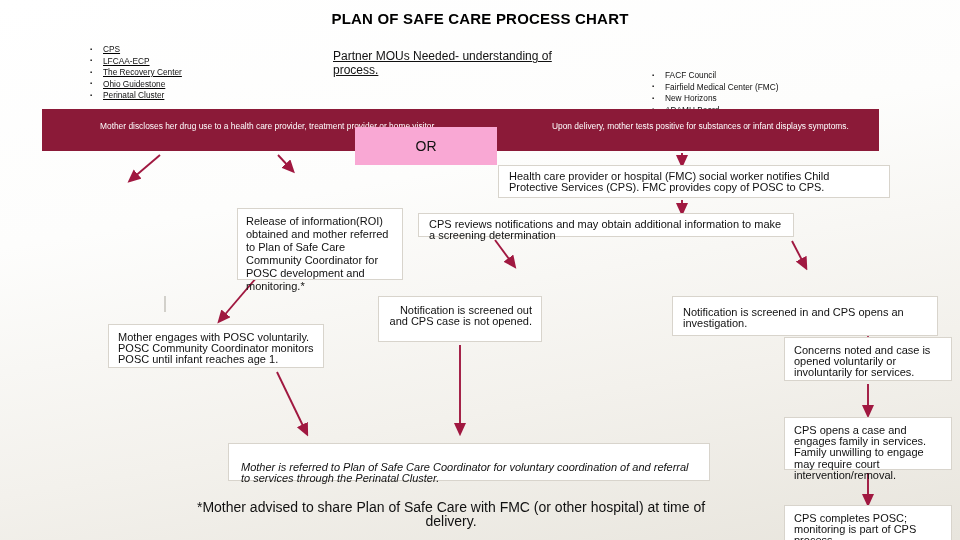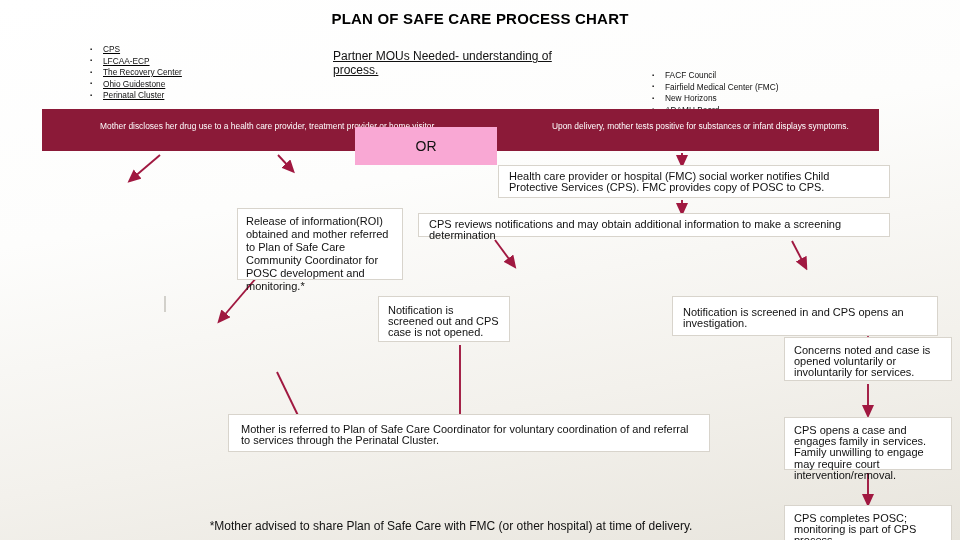--- a/index.html
+++ b/index.html
@@ -48,32 +48,32 @@
   #or-connector{left:355px;top:131px;width:142px;height:8px;background:#ffffff;z-index:4;}
 
   .tbox{
     background:#ffffff;border:1px solid #d8d4cc;
     font-size:11px;line-height:11.2px;color:#111;
     padding:7px 8px;
   }
   #box-posc-dev{left:52px;top:182px;width:163px;height:110px;line-height:13.2px;padding:6px 8px;}
   #box-roi{left:237px;top:172px;width:166px;height:72px;line-height:13px;padding:6px 8px;margin-top:36px;}
   #box-hcp-notify{left:498px;top:165px;width:392px;height:33px;padding:5px 10px;}
-  #box-cps-review{left:418px;top:213px;width:472px;height:24px;padding:5px 10px;}
+  #box-cps-review{left:418px;top:213px;width:376px;height:24px;padding:5px 10px;}
   #box-screened-in{left:672px;top:268px;width:266px;height:40px;padding:10px 10px;margin-top:28px;}
-  #box-screened-out{left:378px;top:296px;width:132px;height:46px;padding:8px 9px;}
+  #box-screened-out{left:378px;top:296px;width:164px;height:46px;padding:8px 9px;text-align:right;}
   #box-engages{left:108px;top:324px;width:216px;height:44px;padding:7px 9px;}
   #box-concerns{left:784px;top:337px;width:168px;height:44px;padding:7px 9px;}
   #box-cps-opens{left:784px;top:417px;width:168px;height:53px;padding:7px 9px;}
-  #box-referred{left:228px;top:414px;width:482px;height:38px;padding:9px 12px;}
+  #box-referred{left:228px;top:443px;width:482px;height:38px;padding:18px 12px;font-style:italic;}
   #box-cps-completes{left:784px;top:505px;width:168px;height:45px;padding:7px 9px;}
 
   #footnote{
     left:196px;top:500px;width:510px;text-align:center;
-    font-size:12px;color:#111;line-height:14px;margin-top:19px;
+    font-size:14px;color:#111;line-height:14px;
   }
 
   svg.arrows{position:absolute;left:0;top:0;width:960px;height:540px;pointer-events:none;}
 </style>
 </head>
 <body>
 
 <div class="stage">
 
   <div class="abs" id="title">PLAN OF SAFE CARE PROCESS CHART</div>
@@ -121,20 +121,21 @@
       <path d="M868,384 L868,411"></path>
       <path d="M868,473 L868,500"></path>
     </g>
   </svg>
 
   <div class="abs tbox" id="box-roi">Release of information(ROI) obtained and mother referred to Plan of Safe Care Community Coordinator for POSC development and monitoring.*</div>
   <div class="abs tbox" id="box-hcp-notify">Health care provider or hospital (FMC) social worker notifies Child Protective Services (CPS). FMC provides copy of POSC to CPS.</div>
   <div class="abs tbox" id="box-cps-review">CPS reviews notifications and may obtain additional information to make a screening determination</div>
   <div class="abs tbox" id="box-screened-in">Notification is screened in and CPS opens an investigation.</div>
   <div class="abs tbox" id="box-screened-out">Notification is screened out and CPS case is not opened.</div>
+  <div class="abs tbox" id="box-engages">Mother engages with POSC voluntarily. POSC Community Coordinator monitors POSC until infant reaches age 1.</div>
   <div class="abs tbox" id="box-concerns">Concerns noted and case is opened voluntarily or involuntarily for services.</div>
   <div class="abs tbox" id="box-cps-opens">CPS opens a case and engages family in services. Family unwilling to engage may require court intervention/removal.</div>
   <div class="abs tbox" id="box-referred">Mother is referred to Plan of Safe Care Coordinator for voluntary coordination of and referral to services through the Perinatal Cluster.</div>
   <div class="abs tbox" id="box-cps-completes">CPS completes POSC; monitoring is part of CPS process.</div>
 
   <div class="abs" id="footnote">*Mother advised to share Plan of Safe Care with FMC (or other hospital) at time of delivery.</div>
 
 </div>
 
 </body></html>

